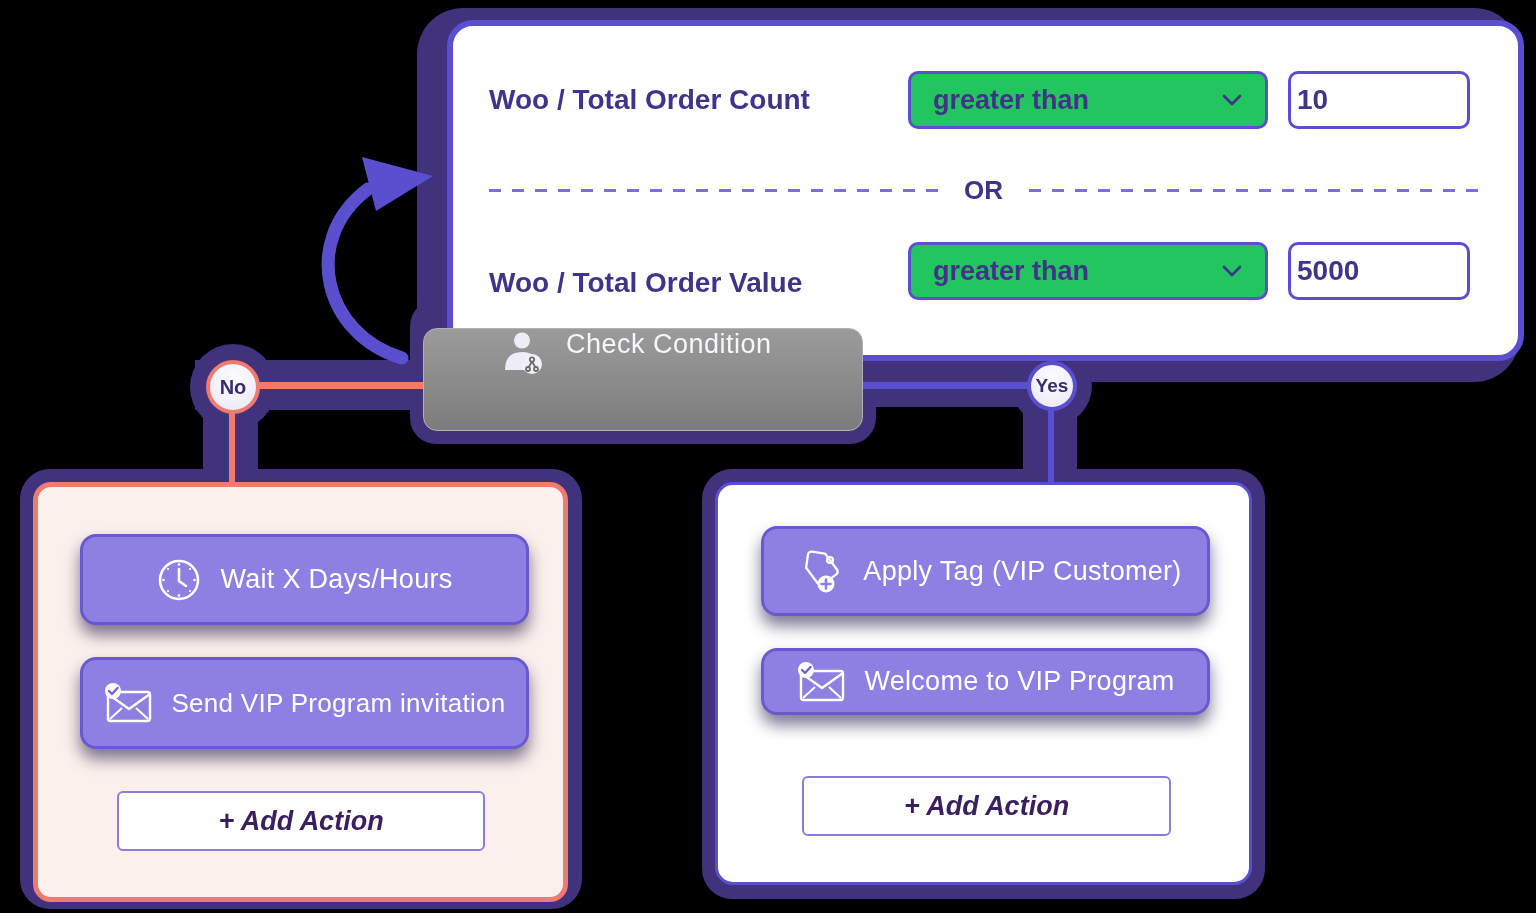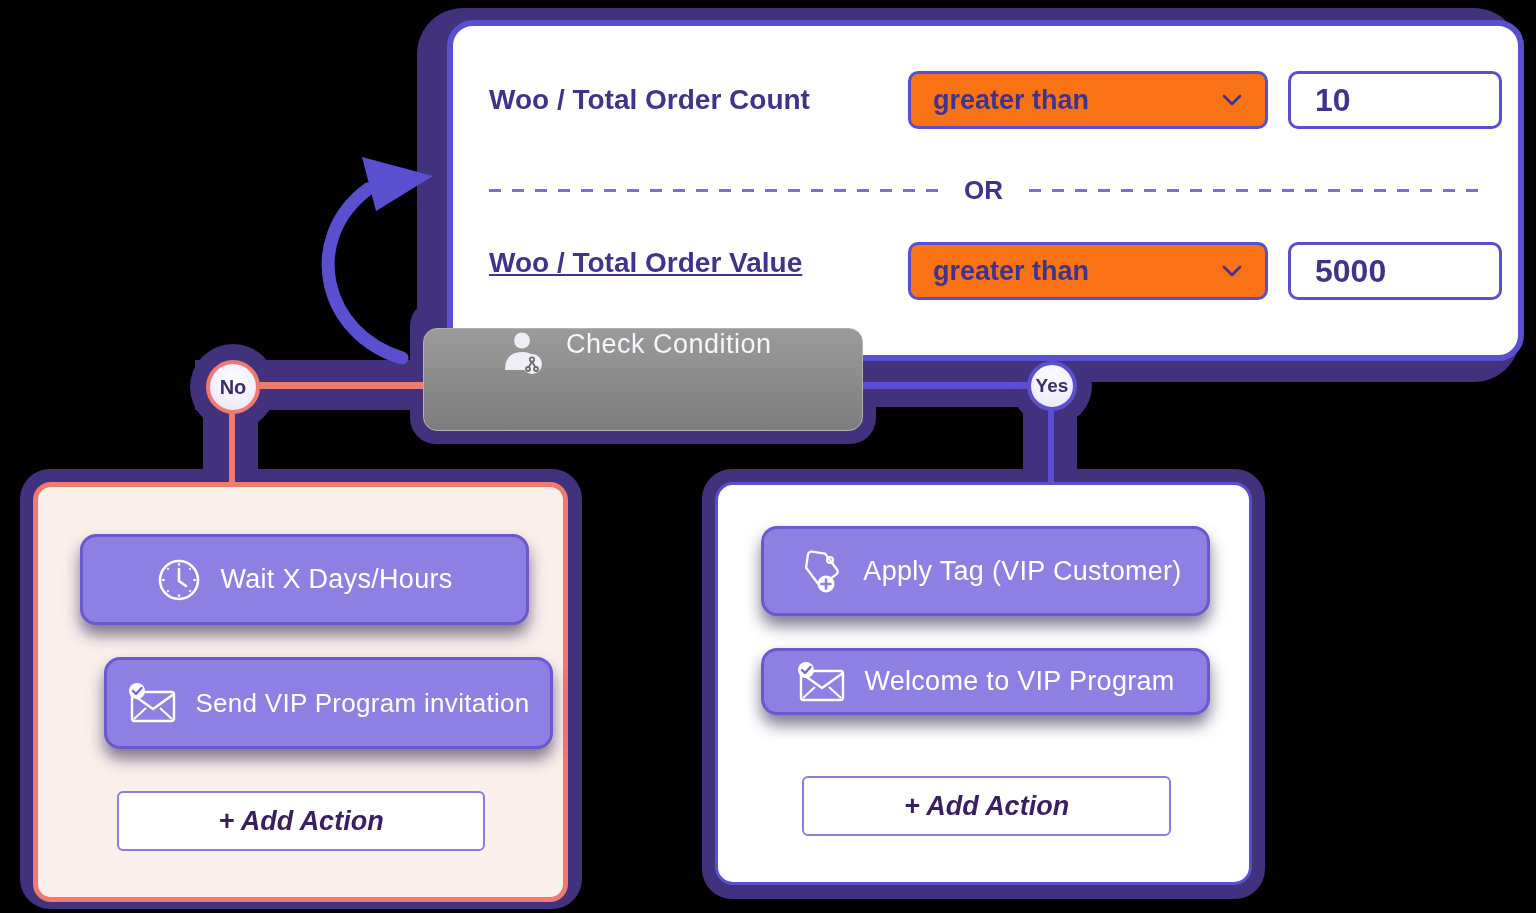--- a/index.html
+++ b/index.html
@@ -12,28 +12,28 @@
          font-family:"Liberation Sans",sans-serif;}
   .abs{position:absolute;}
   .halo{position:absolute;background:var(--halo);z-index:1;}
 
   
   .panel-halo{left:417px;top:8px;width:1103px;height:374px;border-radius:46px;}
   .panel{left:447px;top:20px;width:1065px;height:329px;background:#fff;
          border:6px solid var(--accent);border-radius:26px;z-index:3;}
   .cond-field{position:absolute;left:36px;width:410px;height:58px;line-height:58px;
          font-size:28px;font-weight:bold;color:var(--indigo);}
-  .row1{top:45px;} .row2{top:208px;text-decoration:underline;}
-  .dropdown{position:absolute;left:455px;width:360px;height:58px;background:#f97316;
+  .row1{top:45px;} .row2{top:228px;}
+  .dropdown{position:absolute;left:455px;width:360px;height:58px;background:#22c55e;
          border:3px solid var(--accent);border-radius:10px;box-sizing:border-box;
          display:flex;align-items:center;justify-content:space-between;padding:0 22px;cursor:pointer;}
   .dropdown span{font-size:27px;font-weight:bold;color:var(--indigo);}
-  .value-box{position:absolute;left:835px;width:214px;height:58px;background:#fff;
+  .value-box{position:absolute;left:835px;width:182px;height:58px;background:#fff;
          border:3px solid var(--accent);border-radius:10px;box-sizing:border-box;
-         display:flex;align-items:center;padding:0 24px;font-size:32px;font-weight:bold;color:var(--indigo);}
+         display:flex;align-items:center;padding:0 6px;font-size:28px;font-weight:bold;color:var(--indigo);}
   .or-row{position:absolute;left:36px;right:40px;top:147px;height:34px;
          display:flex;align-items:center;gap:26px;}
   .dash{flex:1;height:3px;background:repeating-linear-gradient(90deg,#7a6fd8 0 12px,transparent 12px 23px);}
   .or-label{font-size:26px;font-weight:bold;color:var(--indigo);}
 
   
   .node-halo{left:410px;top:300px;width:466px;height:144px;border-radius:26px;}
   .node{left:423px;top:328px;width:440px;height:103px;border-radius:14px;
         background:linear-gradient(180deg,#9b9b9b,#7c7c7c);border:1px solid #b2b2b2;
         box-sizing:border-box;display:flex;align-items:flex-start;padding-left:76px;gap:20px;
@@ -160,21 +160,21 @@
           <circle cx="7.5" cy="23" r="1.3"></circle>
             <circle cx="38.5" cy="23" r="1.3"></circle>
           <circle cx="12" cy="12" r="1.1"></circle>
             <circle cx="34" cy="12" r="1.1"></circle>
           <circle cx="12" cy="34" r="1.1"></circle>
             <circle cx="34" cy="34" r="1.1"></circle>
         </g>
       </svg>
       <span>Wait X Days/Hours</span>
     </div>
-    <div class="action-btn" style="left:42px;top:170px;width:449px;height:92px;font-size:26px;margin-left:24px;">
+    <div class="action-btn" style="left:42px;top:170px;width:449px;height:92px;font-size:26px;">
       <svg class="icon" width="50" height="42" viewBox="0 0 50 42">
         <rect x="5" y="10" width="42" height="29" rx="2.5" fill="none" stroke="#fff" stroke-width="2.4"></rect>
         <path d="M5 12 L26 27 L47 12" fill="none" stroke="#fff" stroke-width="2.4" stroke-linejoin="round"></path>
         <path d="M7 37 L19 26 M45 37 L33 26" fill="none" stroke="#fff" stroke-width="2"></path>
         <circle cx="10" cy="9" r="8" fill="#fff"></circle>
         <path d="M6 9 L9 12 L14.5 6" fill="none" stroke="#7163d4" stroke-width="2.4" stroke-linecap="round" stroke-linejoin="round"></path>
       </svg>
       <span>Send VIP Program invitation</span>
     </div>
     <div class="add-btn" style="left:79px;top:304px;width:368px;height:60px;">

